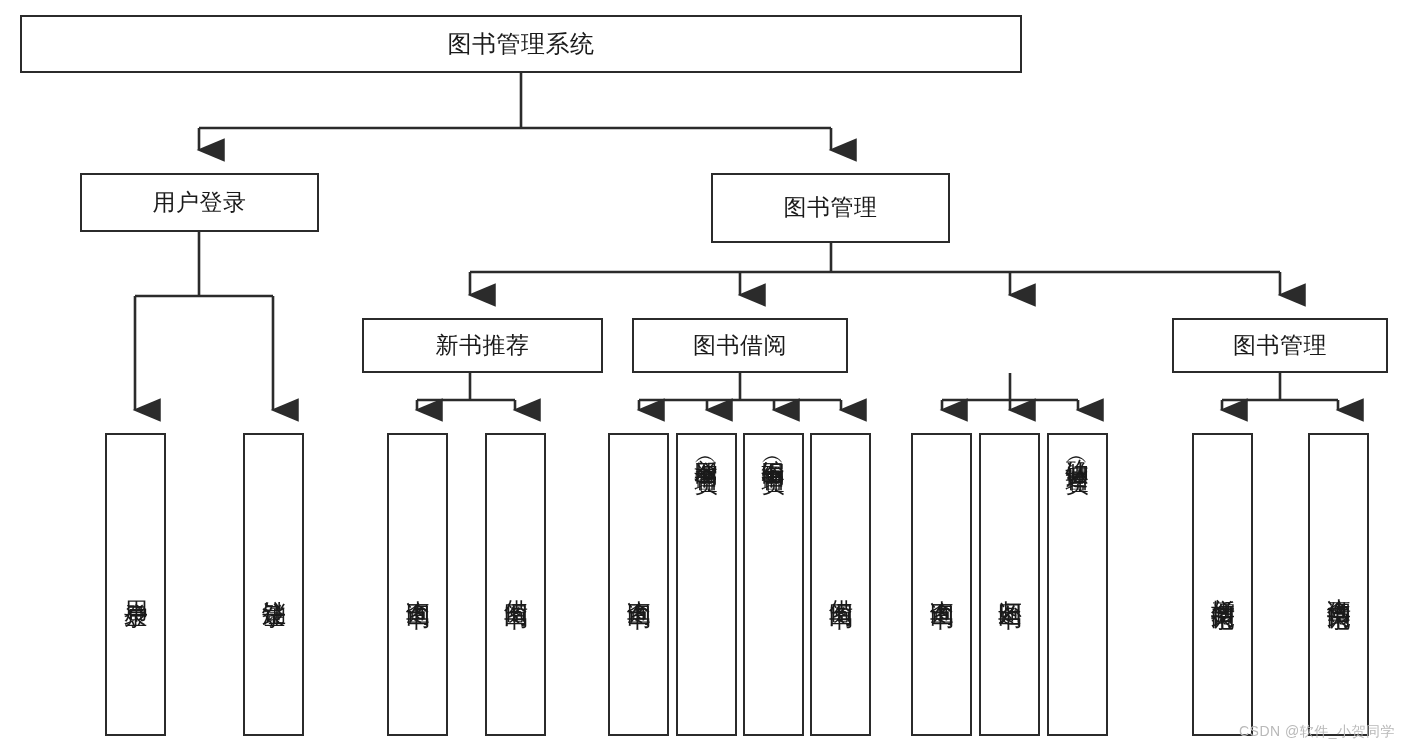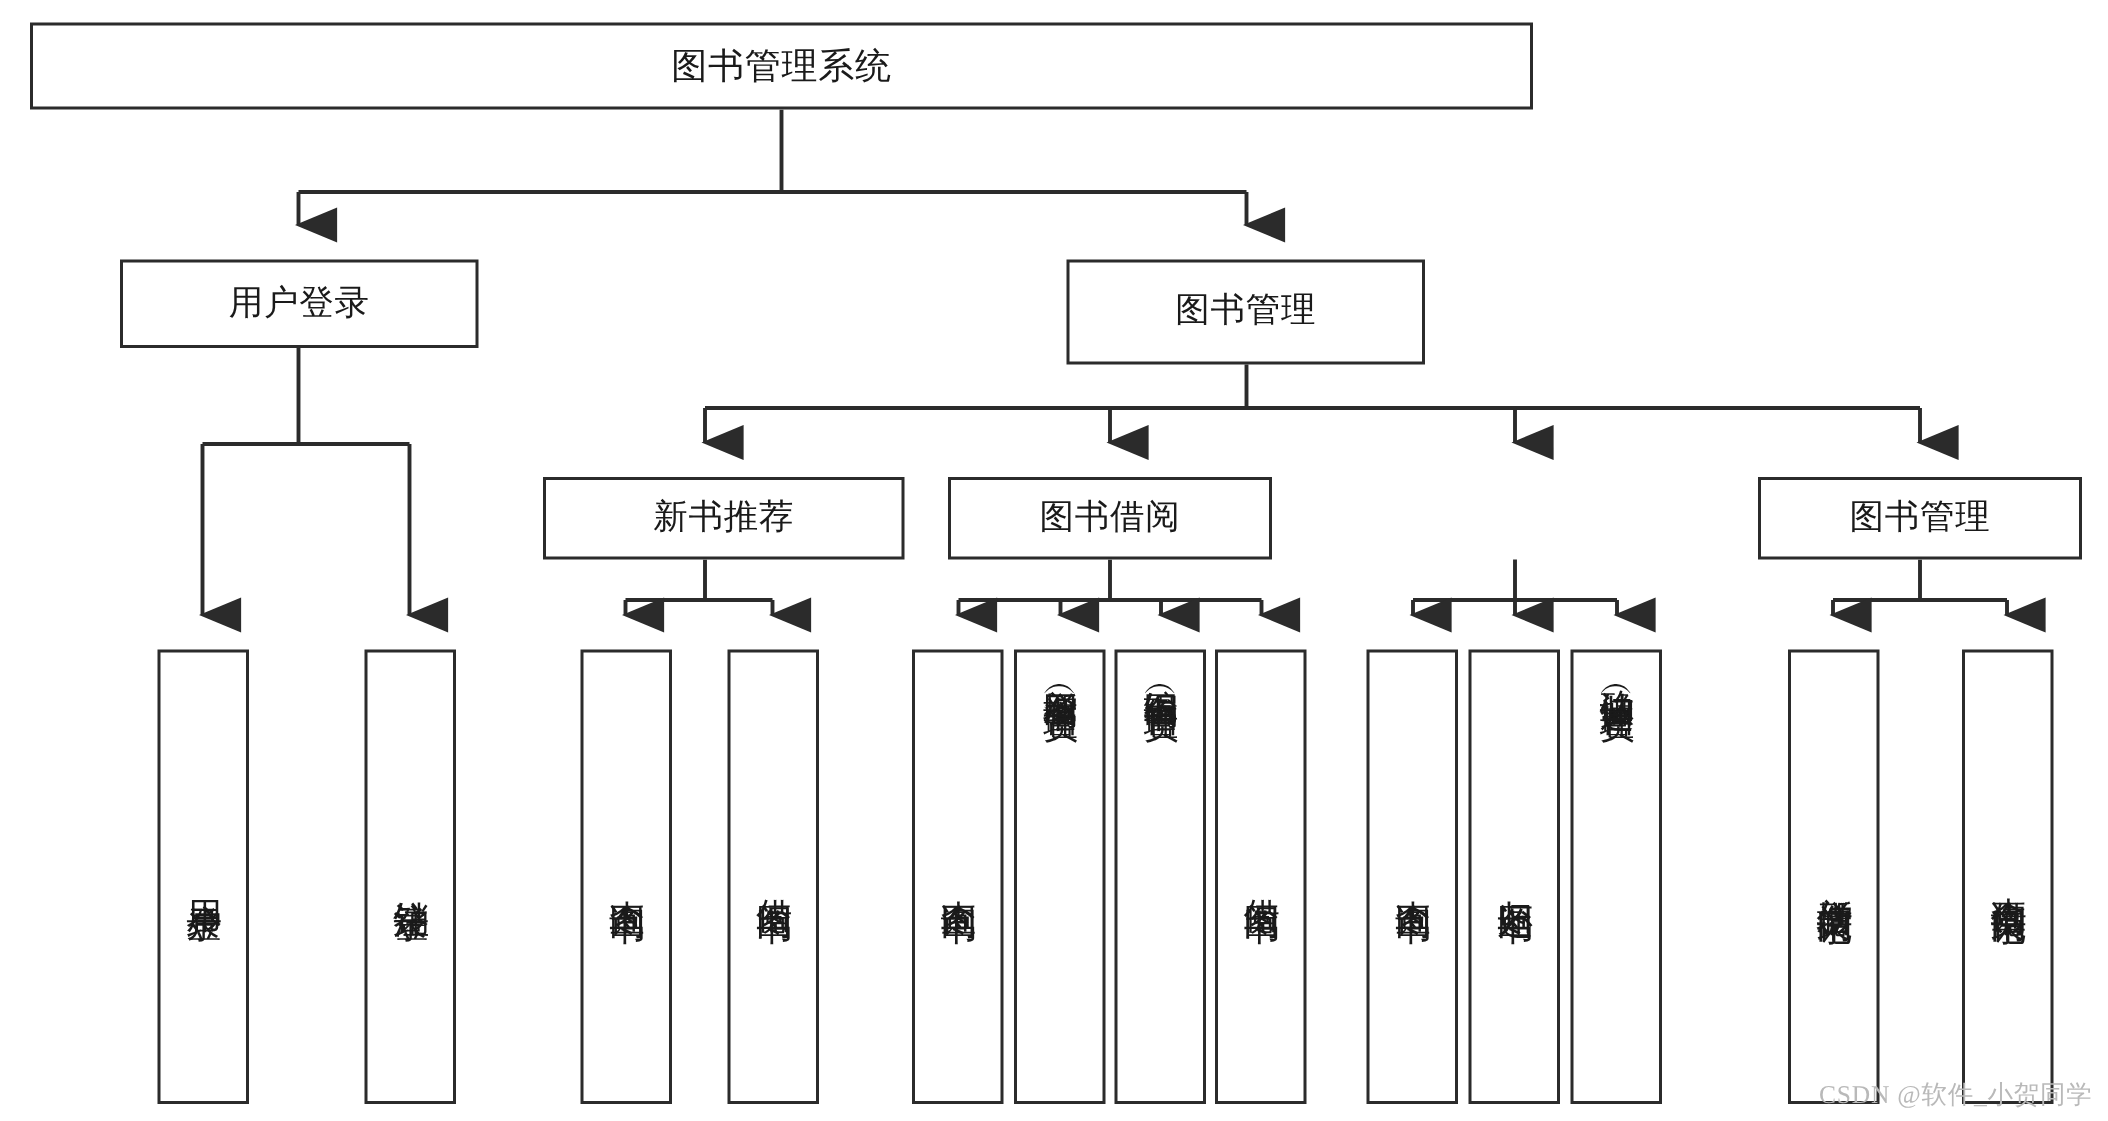--- a/index.html
+++ b/index.html
@@ -68,26 +68,26 @@
   }
   
   .node.vert.mid {
     align-items: center;
     padding-top: 0;
   }
   .watermark {
     position: absolute;
     right: 10px;
     bottom: 6px;
-    font-size: 17px;
+    font-size: 14px;
     color: #b9b9b9;
     letter-spacing: 0.5px;
     z-index: 5;
     white-space: nowrap;
-    font-family: Liberation Serif, serif;
+    font-family: Liberation Sans, sans-serif;
   }
 </style>
 </head>
 <body>
 
 <div id="diagram-root">
 
   <svg id="diagram-svg" viewBox="0 0 1405 747">
     <defs>
       <marker id="arrow" viewBox="0 0 10 12" refX="5" refY="11" markerWidth="9" markerHeight="11" orient="auto-start-reverse">

